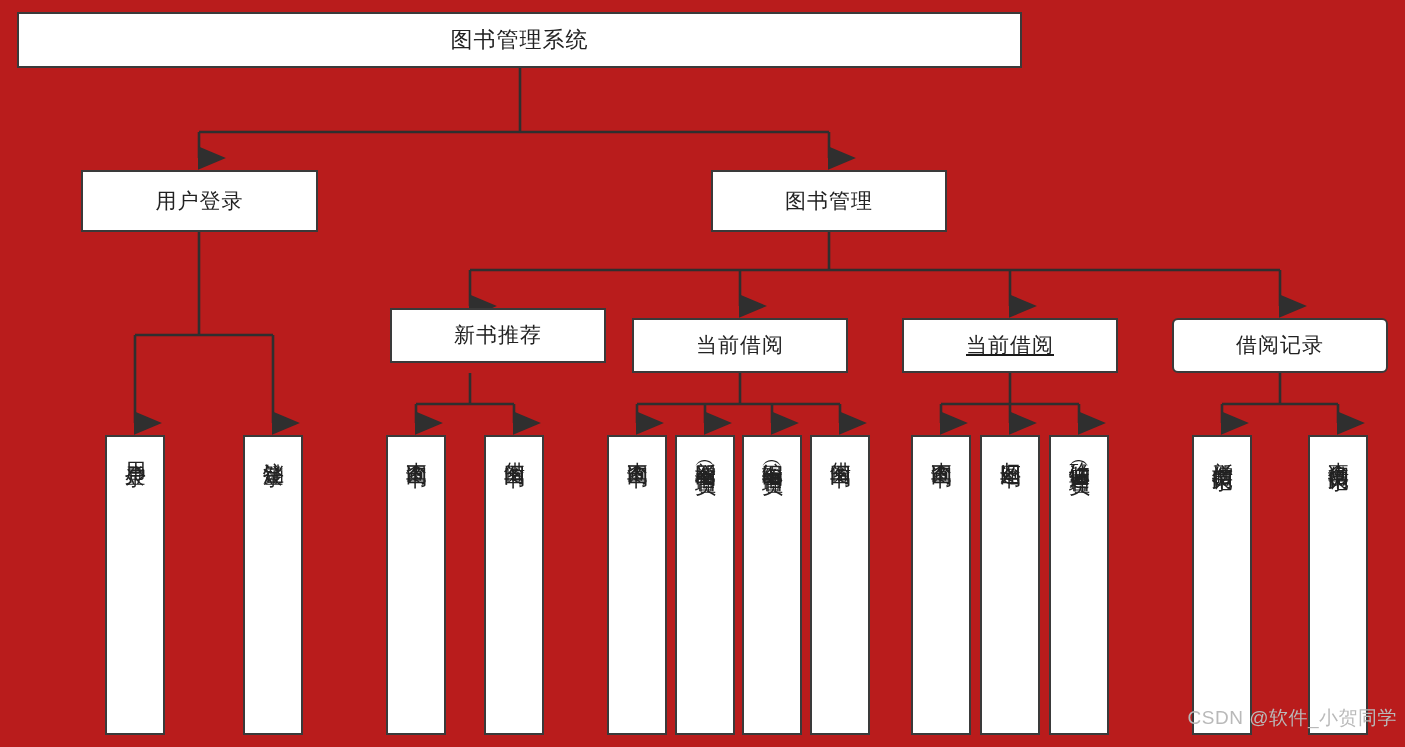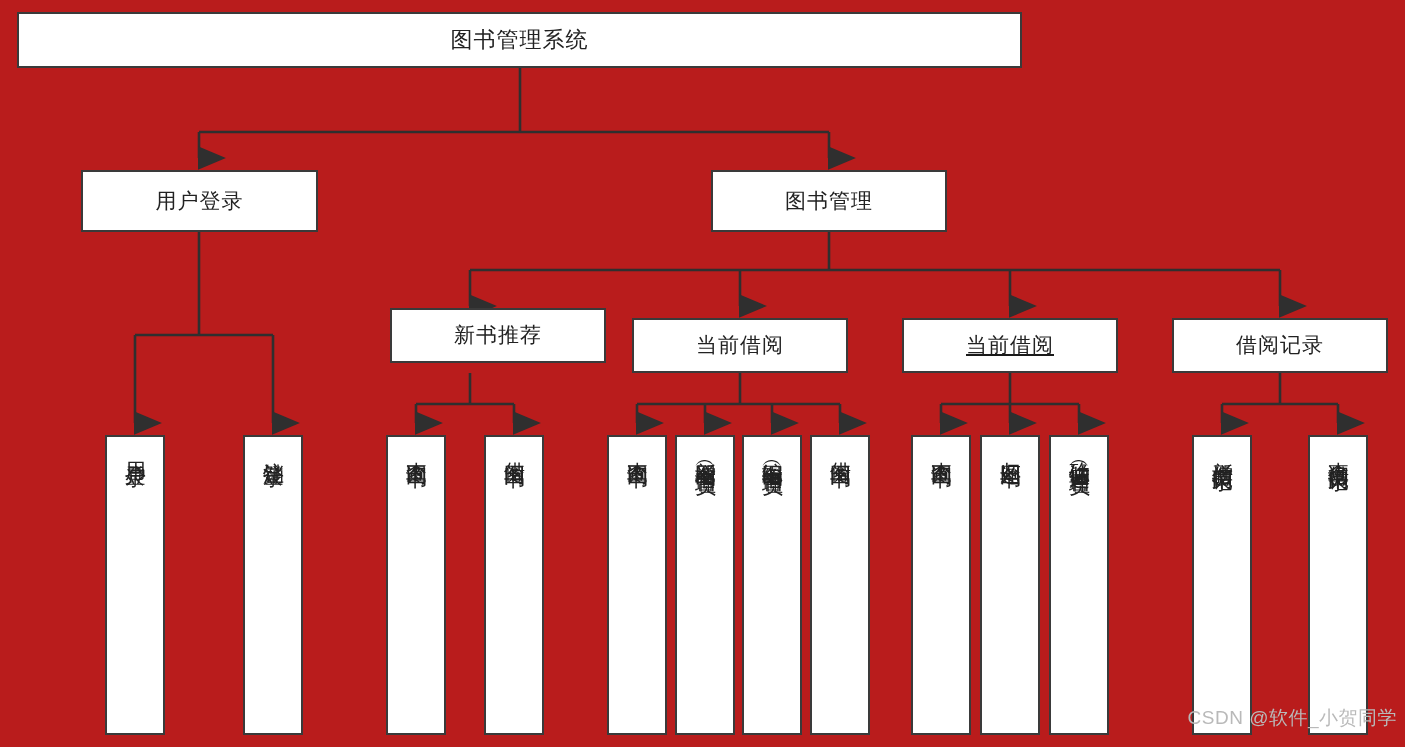--- a/index.html
+++ b/index.html
@@ -117,21 +117,21 @@
 
   <div class="node" style="left:362px;top:308px;width:216px;height:55px;margin-left:28px;">
     <span class="label">新书推荐</span>
   </div>
   <div class="node" style="left:632px;top:318px;width:216px;height:55px;">
     <span class="label">当前借阅</span>
   </div>
   <div class="node" style="left:902px;top:318px;width:216px;height:55px;text-decoration:underline;">
     <span class="label">当前借阅</span>
   </div>
-  <div class="node" style="left:1172px;top:318px;width:216px;height:55px;">
+  <div class="node" style="left:1172px;top:318px;width:216px;height:55px;border-radius:6px;">
     <span class="label">借阅记录</span>
   </div>
 
   <div class="node leaf" style="left:105px;top:435px;width:60px;height:300px;">
     <span class="label">用户登录</span>
   </div>
   <div class="node leaf" style="left:243px;top:435px;width:60px;height:300px;">
     <span class="label">注销登录</span>
   </div>
 

